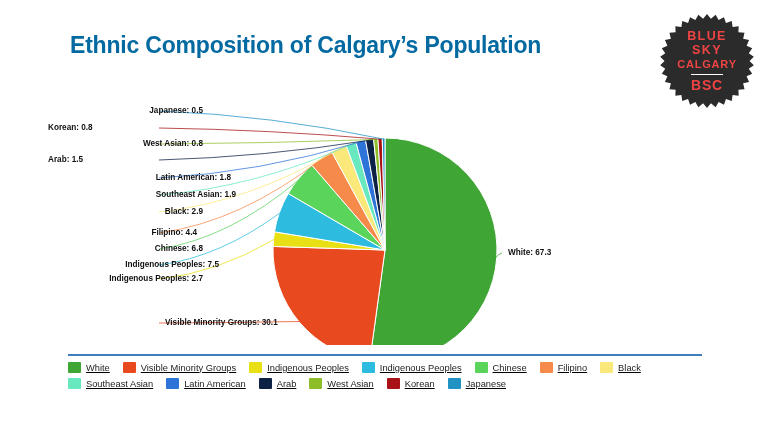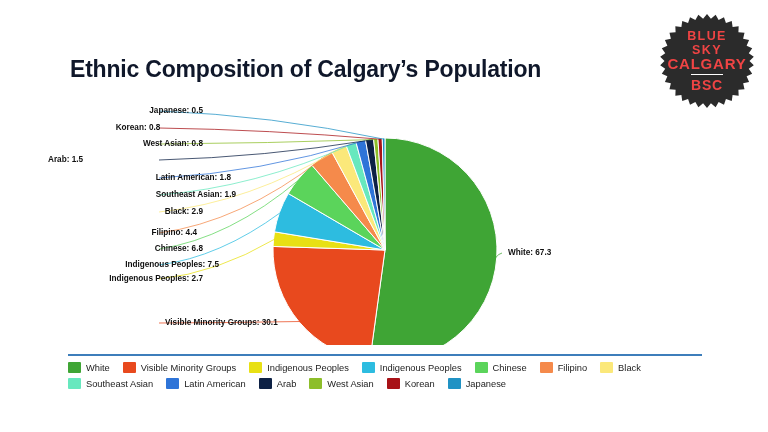--- a/index.html
+++ b/index.html
@@ -9,33 +9,32 @@
     font-family:"Liberation Sans", sans-serif;
     overflow:hidden;
     position:relative;
   }
   #slide{position:absolute;inset:0;background:#fff;}
 
   
   .title{
     position:absolute;left:70px;top:32px;
     font-size:23px;font-weight:bold;
-    color:#0f172a;
+    color:#0369a1;
     letter-spacing:-0.2px;
     white-space:nowrap;
-    margin-top:24px;
   }
 
   
   .logo-wrap{position:absolute;right:12px;top:12px;width:98px;height:98px;}
   .logo-wrap svg{display:block;}
   .logo-text{position:absolute;inset:0;display:flex;flex-direction:column;
     align-items:center;justify-content:center;color:#ef4444;pointer-events:none;}
   .logo-line{font-size:12.5px;font-weight:bold;letter-spacing:1.4px;line-height:14px;}
-  .logo-line.l3{font-size:15px;letter-spacing:0.8px;}
+  .logo-line.l3{font-size:11px;letter-spacing:0.8px;}
   .logo-rule{width:32px;height:1.5px;background:#fff;margin:3px 0 2px;}
   .logo-sub{font-size:14px;font-weight:bold;letter-spacing:0.8px;}
 
   
   #chart-area{position:absolute;left:0;top:70px;width:768px;height:275px;}
   #pie-svg{position:absolute;left:0;top:0;}
 
   .lbl{
     position:absolute;
     font-size:8.2px;font-weight:bold;color:#101010;
@@ -48,20 +47,21 @@
     position:absolute;left:68px;top:354px;width:634px;height:2px;
     background:#3D7EBB;
   }
 
   
   .legend{
     position:absolute;left:68px;top:362px;width:650px;
     display:flex;flex-wrap:wrap;
     column-gap:13px;row-gap:5px;
     align-items:center;
+    text-decoration:underline;
   }
   .leg-item{display:flex;align-items:center;gap:5px;}
   .leg-sw{width:13px;height:11px;border-radius:1px;flex:none;}
   .leg-lb{font-size:9.3px;color:#222;white-space:nowrap;}
 </style>
 </head>
 <body>
 
 <div id="slide">
 
@@ -118,21 +118,21 @@
         <div class="lbl" style="left: 165px; top: 248px;">Visible Minority Groups: 30.1</div>
         <div class="lbl r" style="left: 0px; top: 204px; width: 155px; text-align: right;">Indigenous Peoples: 2.7</div>
         <div class="lbl r" style="left: 0px; top: 190px; width: 155px; text-align: right; padding-left: 16px;">Indigenous Peoples: 7.5</div>
         <div class="lbl r" style="left: 0px; top: 174px; width: 155px; text-align: right;">Chinese: 6.8</div>
         <div class="lbl r" style="left: 0px; top: 158px; width: 149px; text-align: right;">Filipino: 4.4</div>
         <div class="lbl r" style="left: 0px; top: 137px; width: 155px; text-align: right;">Black: 2.9</div>
         <div class="lbl r" style="left: 0px; top: 120px; width: 155px; text-align: right; padding-left: 33px;">Southeast Asian: 1.9</div>
         <div class="lbl r" style="left: 0px; top: 103px; width: 155px; text-align: right; padding-left: 28px;">Latin American: 1.8</div>
         <div class="lbl r" style="left: 0px; top: 85px; width: 174px; text-align: left;">Arab: 1.5</div>
         <div class="lbl r" style="left: 0px; top: 69px; width: 155px; text-align: right;">West Asian: 0.8</div>
-        <div class="lbl r" style="left: 0px; top: 53px; width: 180px; text-align: center;">Korean: 0.8</div>
+        <div class="lbl r" style="left: 0px; top: 53px; width: 180px; text-align: left;">Korean: 0.8</div>
         <div class="lbl r" style="left: 0px; top: 36px; width: 155px; text-align: right;">Japanese: 0.5</div>
       </div>
   </div>
 
   <div class="divider"></div>
 
   <div class="legend" id="legend">
       <div class="leg-item">
         <span class="leg-sw" style="background: rgb(63, 165, 53);"></span>
         <span class="leg-lb">White</span>

